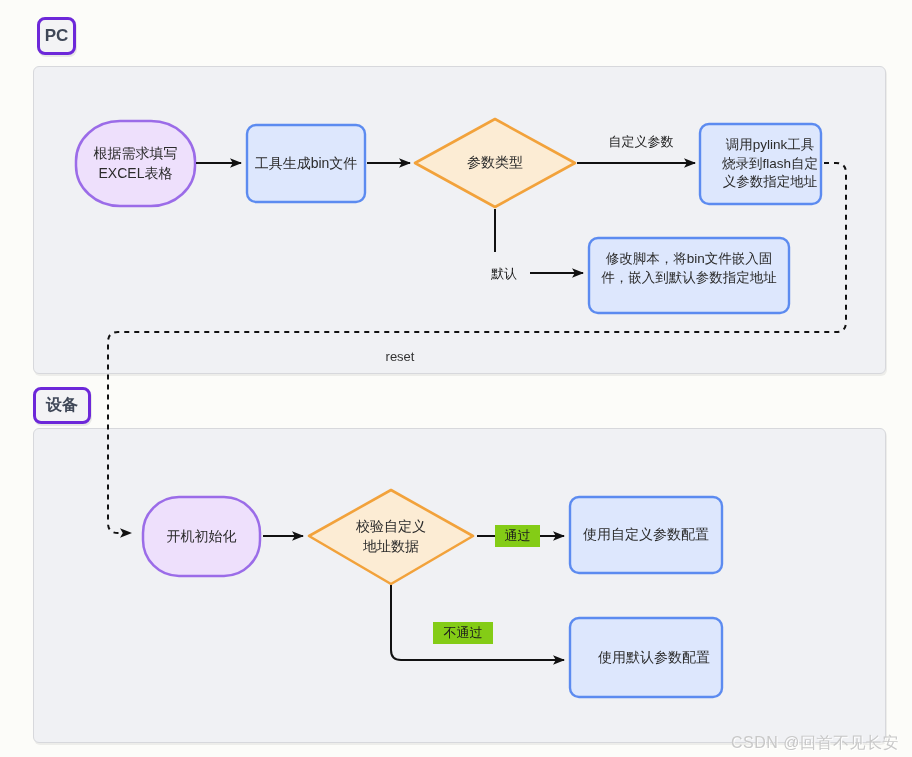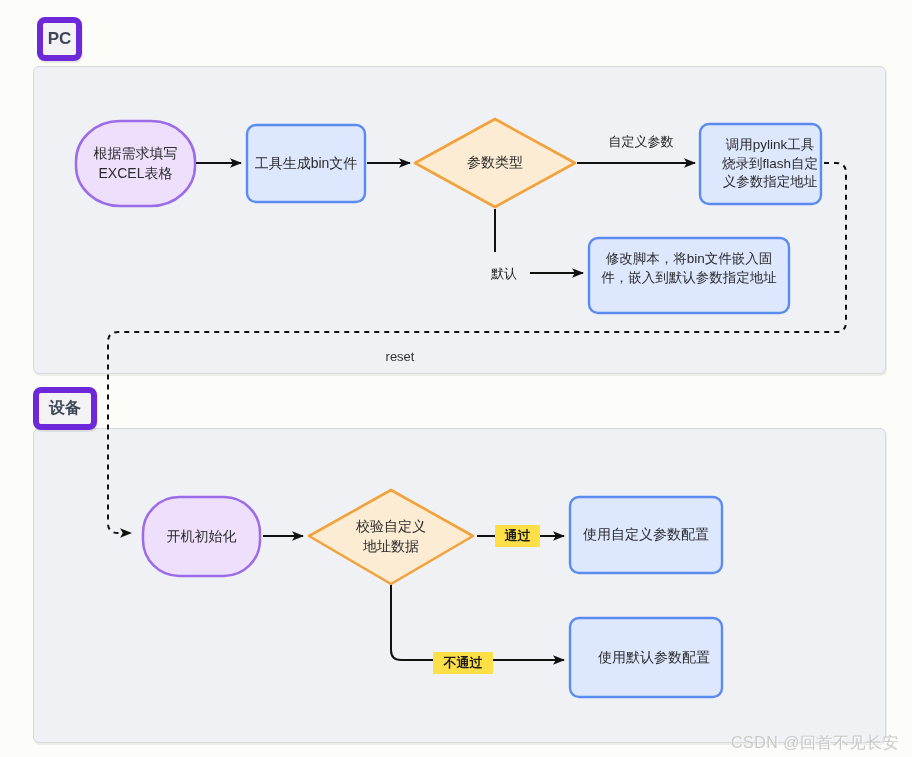--- a/index.html
+++ b/index.html
@@ -4,21 +4,21 @@
 <style>
   html,body{margin:0;padding:0;}
   body{
     width:912px;height:757px;position:relative;overflow:hidden;
     background:#fcfcf9;
     font-family:"Liberation Sans","DejaVu Sans",sans-serif;
     color:#2f2f2f;
   }
   .badge{
     position:absolute;z-index:4;
-    background:#f3f3f5;border:6px solid #6d28d9;border-radius:8px;
+    background:#f3f3f5;border:3px solid #6d28d9;border-radius:8px;
     box-shadow:1px 2px 0 rgba(0,0,0,0.08);
     display:flex;align-items:center;justify-content:center;
     font-weight:700;color:#3f4757;
   }
   #pc-badge{left:37px;top:17px;width:33px;height:32px;font-size:17px;}
   #device-badge{left:33px;top:387px;width:52px;height:31px;font-size:16px;}
   .panel{
     position:absolute;z-index:1;
     background:#f0f1f4;border:1px solid #d7d8dc;border-radius:6px;
     box-shadow:1px 2px 0 rgba(0,0,0,0.06);
@@ -31,21 +31,21 @@
     display:flex;align-items:center;justify-content:center;
     text-align:center;white-space:pre-line;
     font-size:14px;line-height:1.4;color:#2b2b2b;
   }
   .small{font-size:13.5px;}
   .edge-label{
     position:absolute;z-index:3;
     display:flex;align-items:center;justify-content:center;
     font-size:13px;color:#1d1d1d;
   }
-  .edge-label.masked{background:#fde047;font-weight:bold;}
+  .edge-label.masked{background:#84cc16;}
   #watermark{
     position:absolute;z-index:5;right:13px;bottom:3px;
     font-size:16px;color:#c8c8c8;letter-spacing:0.5px;
     text-shadow:1px 1px 0 rgba(255,255,255,0.9);
   }
 </style>
 </head>
 <body>
 
 <div class="panel" id="pc-panel"></div>
@@ -102,15 +102,15 @@
 <div class="node-text" style="left:143px;top:497px;width:117px;height:79px;">开机初始化</div>
 <div class="node-text" style="left:309px;top:489px;width:164px;height:95px;">校验自定义
 地址数据</div>
 <div class="node-text" style="left:570px;top:497px;width:152px;height:76px;">使用自定义参数配置</div>
 <div class="node-text" style="left:570px;top:618px;width:168px;height:79px;">使用默认参数配置</div>
 
 <div class="edge-label" style="left:595px;top:132px;width:92px;height:20px;">自定义参数</div>
 <div class="edge-label" style="left:479px;top:263px;width:50px;height:21px;">默认</div>
 <div class="edge-label" style="left:370px;top:347px;width:60px;height:18px;color:#333;">reset</div>
 <div class="edge-label masked" style="left:495px;top:525px;width:45px;height:22px;">通过</div>
-<div class="edge-label masked" style="left:433px;top:652px;width:60px;height:22px;">不通过</div>
+<div class="edge-label masked" style="left:433px;top:622px;width:60px;height:22px;">不通过</div>
 
 <div id="watermark">CSDN @回首不见长安</div>
 
 </body></html>

